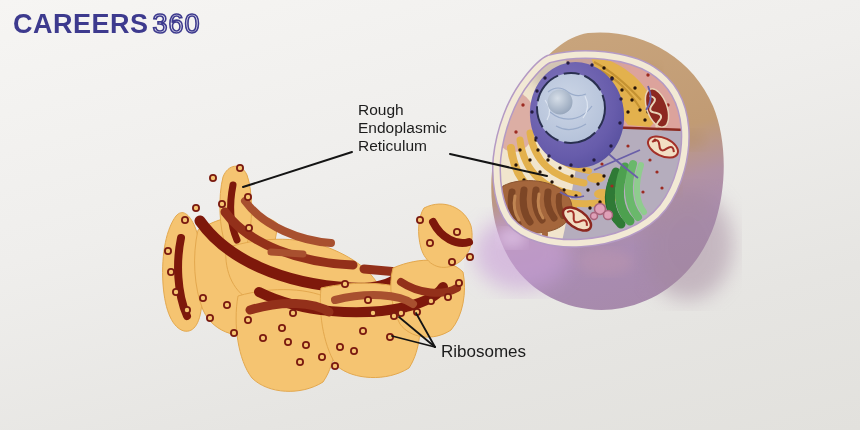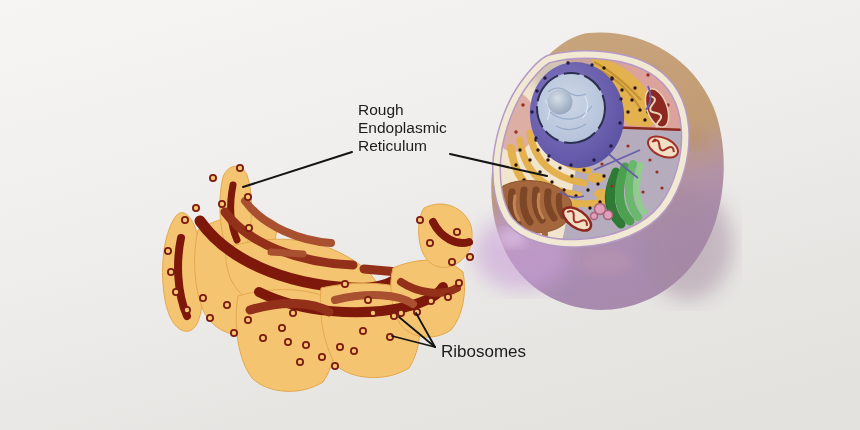--- a/index.html
+++ b/index.html
@@ -25,20 +25,23 @@
   .rib{stroke:#7a1a10;stroke-width:1.8;}
   .erdot{fill:#241309;}
   .reddot{fill:#9c2b22;}
   .pore{fill:#241c40;}
 </style>
 </head>
 <body>
 
 <div class="stage">
 
+  <div class="logo">
+    <span>CAREERS</span><span class="suffix">360</span>
+  </div>
 
   <svg width="860" height="430" viewBox="0 0 860 430">
     <defs>
       <linearGradient id="gradTan" x1="0" y1="0" x2="0" y2="1">
         <stop offset="0" stop-color="#f9d58e"></stop>
           <stop offset="1" stop-color="#efbb62"></stop>
       </linearGradient>
       <linearGradient id="gradCell" gradientUnits="userSpaceOnUse" x1="560" y1="40" x2="640" y2="310">
         <stop offset="0" stop-color="#c8a47c"></stop>
         <stop offset="0.42" stop-color="#c19b74"></stop>

